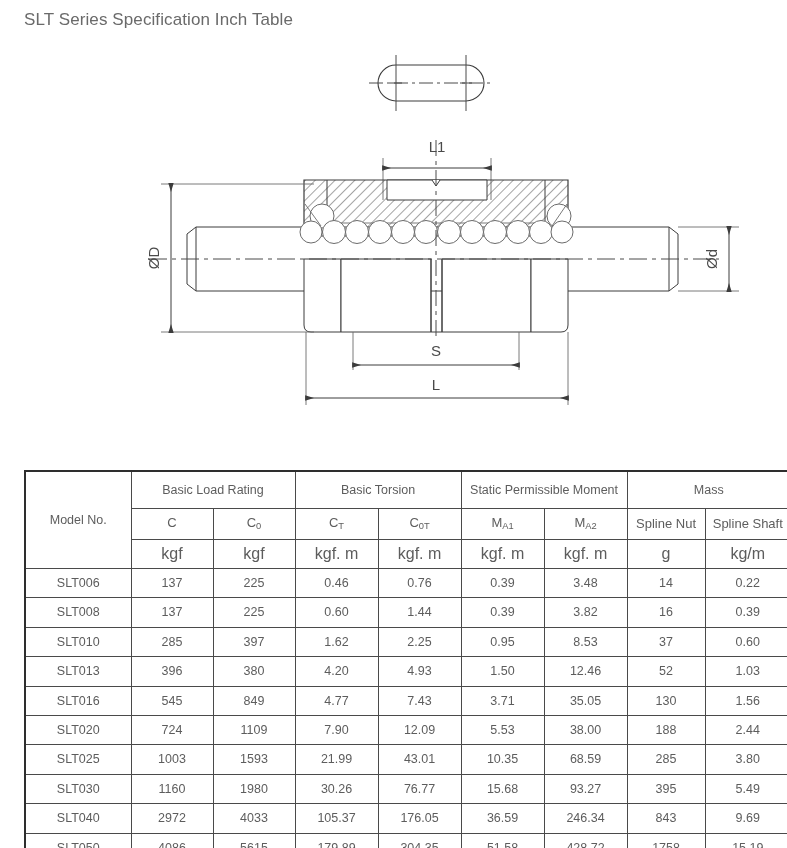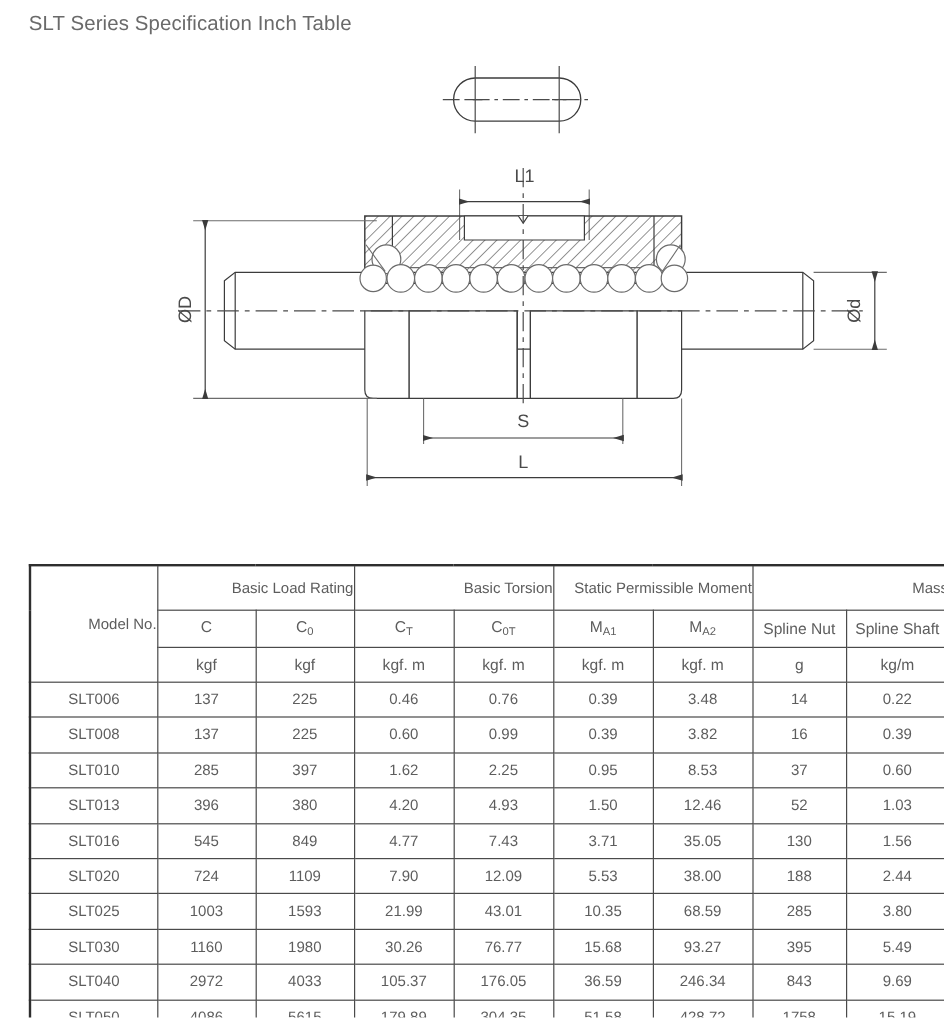--- a/index.html
+++ b/index.html
@@ -58,23 +58,23 @@
     text-align: center;
     vertical-align: middle;
     font-weight: normal;
     padding: 0;
     line-height: 1.15;
     white-space: nowrap;
   }
   table.spec {
     border: 2px solid #2e2e2e;
   }
-  table.spec tr.grp-row th { height: 36px; font-size: 12.5px; text-align: right; }
+  table.spec tr.grp-row th { height: 36px; font-size: 12.5px; }
   table.spec tr.sym-row th { height: 30px; font-size: 13px; }
-  table.spec tr.unit-row th { height: 28px; font-size: 13px; }
+  table.spec tr.unit-row th { height: 28px; font-size: 16px; }
   table.spec tbody td { height: 28.4px; font-size: 12.5px; }
   th.model-cell { font-size: 12.5px; }
   .sub {
     font-size: 0.72em;
     vertical-align: -0.22em;
     letter-spacing: 0;
   }
   .grp-two-line { line-height: 1.25; white-space: normal; }
 </style>
 </head>
@@ -258,21 +258,21 @@
         <td>0.39</td>
         <td>3.48</td>
         <td>14</td>
         <td>0.22</td>
       </tr>
       <tr>
         <td>SLT008</td>
         <td>137</td>
         <td>225</td>
         <td>0.60</td>
-        <td>0.99</td>
+        <td>1.44</td>
         <td>0.39</td>
         <td>3.82</td>
         <td>16</td>
         <td>0.39</td>
       </tr>
       <tr>
         <td>SLT010</td>
         <td>285</td>
         <td>397</td>
         <td>1.62</td>

